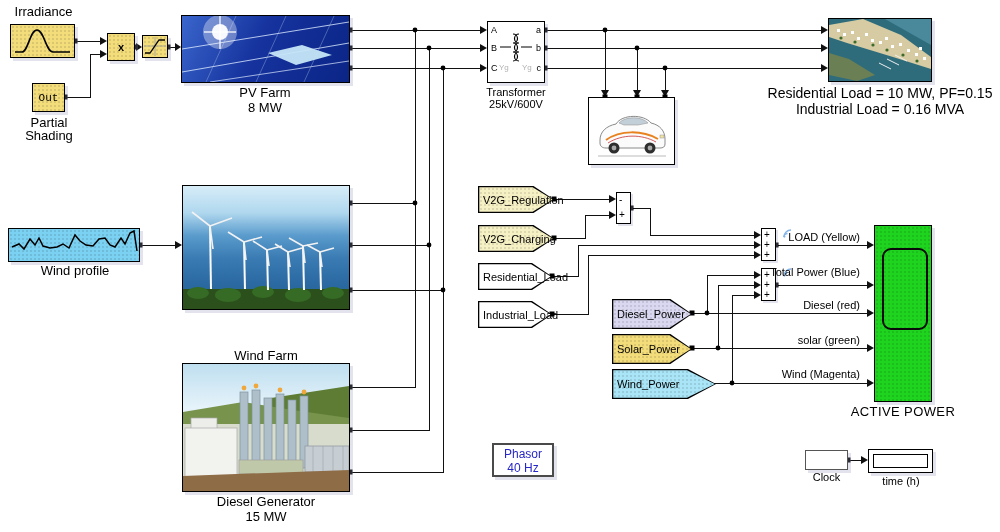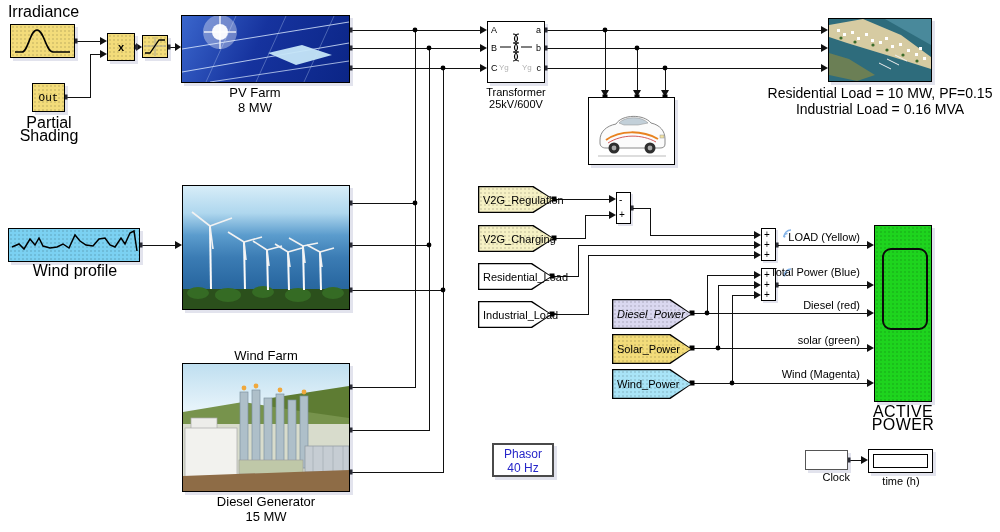--- a/index.html
+++ b/index.html
@@ -4,21 +4,21 @@
 <style>
   html,body{margin:0;padding:0;background:#fff;}
   body{width:1000px;height:532px;overflow:hidden;font-family:"Liberation Sans",sans-serif;}
   .canvas{position:relative;width:1000px;height:532px;background:#fff;}
   .wires{position:absolute;left:0;top:0;width:1000px;height:532px;pointer-events:none;}
   .blk{position:absolute;box-sizing:border-box;border:1px solid #000;box-shadow:3px 3px 0 rgba(150,155,190,.28);}
   .dots{background-image:radial-gradient(rgba(0,0,0,.10) 1px,transparent 1.2px);background-size:4px 4px;}
   .yellow{background-color:#F3DC7A;}
   .lblue{background-color:#7BD1F2;}
   .lbl{position:absolute;color:#000;font-size:13px;text-align:center;line-height:15px;}
-  .lbl2{position:absolute;color:#000;font-size:16px;text-align:center;line-height:13px;}
+  .lbl2{position:absolute;color:#000;font-size:13px;text-align:center;line-height:13px;}
   .sig{position:absolute;color:#000;font-size:11px;text-align:right;width:160px;}
   .portL{position:absolute;font-size:9px;color:#000;line-height:9px;}
   .tag{position:absolute;}
   .tag .sh-out{position:absolute;inset:0;background:#000;clip-path:polygon(0 0,73% 0,100% 50%,73% 100%,0 100%);}
   .tag .sh-in{position:absolute;inset:1.3px;clip-path:polygon(0 0,72.6% 0,100% 50%,72.6% 100%,0 100%);}
   .tag .txt{position:absolute;left:5px;top:0;right:0;bottom:0;font-size:11px;color:#000;display:flex;align-items:center;}
   .sum{position:absolute;box-sizing:border-box;border:1px solid #000;background:#fff;box-shadow:2px 2px 0 rgba(150,155,190,.28);}
   .sum .sg{position:absolute;left:2px;font-size:10px;line-height:10px;color:#000;}
   .scope-screen{position:absolute;border:2px solid #0a0a0a;border-radius:9px;background:transparent;}
   .disp-in{position:absolute;box-sizing:border-box;border:1px solid #000;background:#fff;}
@@ -176,21 +176,21 @@
       <line x1="54" y1="0" x2="24" y2="66" stroke="#B9CFF2" stroke-width="0.7" opacity="0.5"></line>
       <line x1="104" y1="0" x2="74" y2="66" stroke="#B9CFF2" stroke-width="0.7" opacity="0.5"></line>
       <line x1="152" y1="0" x2="122" y2="66" stroke="#B9CFF2" stroke-width="0.7" opacity="0.5"></line>
       <polygon points="86,37 120,29 150,39 114,49" fill="#C6E6F8" opacity="0.95"></polygon>
       <circle cx="38" cy="16" r="17" fill="#FFFFFF" opacity="0.35"></circle>
       <circle cx="38" cy="16" r="8" fill="#FFFFFF" opacity="0.95"></circle>
       <line x1="38" y1="0" x2="38" y2="33" stroke="#FFF" stroke-width="1.4" opacity="0.9"></line>
       <line x1="22" y1="16" x2="54" y2="16" stroke="#FFF" stroke-width="1.4" opacity="0.9"></line>
     </svg>
   </div>
-  <div class="lbl" style="left:185px;top:85px;width:140px;">
+  <div class="lbl" style="left:195px;top:85px;width:140px;">
     <div>PV Farm</div>
     <div>8 MW</div>
   </div>
 
   <div class="blk" style="left:487px;top:21px;width:58px;height:62px;background:#fff;">
     <span class="portL" style="left:3px;top:4px;">A</span>
     <span class="portL" style="left:3px;top:22px;">B</span>
     <span class="portL" style="left:3px;top:42px;">C</span>
     <span class="portL" style="right:3px;top:4px;">a</span>
     <span class="portL" style="right:3px;top:22px;">b</span>
@@ -367,31 +367,31 @@
   <div class="tag" style="left:478px;top:263px;width:74px;height:27px;">
     <div class="sh-out"></div>
       <div class="sh-in" style="background-color:#FFFFFF;"></div>
     <div class="txt">Residential_Load</div>
   </div>
   <div class="tag" style="left:478px;top:301px;width:74px;height:27px;">
     <div class="sh-out"></div>
       <div class="sh-in" style="background-color:#FFFFFF;"></div>
     <div class="txt">Industrial_Load</div>
   </div>
-  <div class="tag" style="left:612px;top:299px;width:80px;height:30px;font-style:italic;">
+  <div class="tag" style="left:612px;top:299px;width:80px;height:30px;">
     <div class="sh-out"></div>
       <div class="sh-in dots" style="background-color:#DAD8F0;"></div>
     <div class="txt">Diesel_Power</div>
   </div>
   <div class="tag" style="left:612px;top:334px;width:80px;height:30px;">
     <div class="sh-out"></div>
       <div class="sh-in dots" style="background-color:#F3DC7A;"></div>
     <div class="txt">Solar_Power</div>
   </div>
-  <div class="tag" style="left:612px;top:369px;width:80px;height:30px;">
+  <div class="tag" style="left:612px;top:369px;width:80px;height:30px;padding-left:24px;">
     <div class="sh-out"></div>
       <div class="sh-in dots" style="background-color:#A9E4F7;"></div>
     <div class="txt">Wind_Power</div>
   </div>
 
   <div class="sum" style="left:616px;top:192px;width:15px;height:32px;">
     <span class="sg" style="top:2px;">-</span>
     <span class="sg" style="top:17px;">+</span>
   </div>
   <div class="sum" style="left:761px;top:228px;width:15px;height:33px;">
@@ -428,19 +428,19 @@
   <div class="lbl2" style="left:848px;top:405px;width:110px;letter-spacing:0.4px;">ACTIVE POWER</div>
 
   <div class="blk" style="left:492px;top:443px;width:62px;height:34px;background:#fff;border:2px solid #4A4A4A;">
     <div style="position:absolute;left:0;top:2px;width:100%;text-align:center;font-size:12px;line-height:14px;color:#2626C9;">
       <div>Phasor</div>
       <div>40 Hz</div>
     </div>
   </div>
 
   <div class="blk" style="left:805px;top:450px;width:43px;height:20px;background:#fff;border:1px solid #555;"></div>
-  <div class="lbl2" style="left:803px;top:471px;width:47px;font-size:11px;text-align:right;">Clock</div>
+  <div class="lbl2" style="left:803px;top:471px;width:47px;font-size:11px;">Clock</div>
   <div class="blk" style="left:868px;top:449px;width:65px;height:24px;background:#fff;">
     <div class="disp-in" style="left:4px;top:4px;width:55px;height:14px;"></div>
   </div>
   <div class="lbl2" style="left:868px;top:475px;width:66px;font-size:11px;">time (h)</div>
 
 </div>
 
 </body></html>

